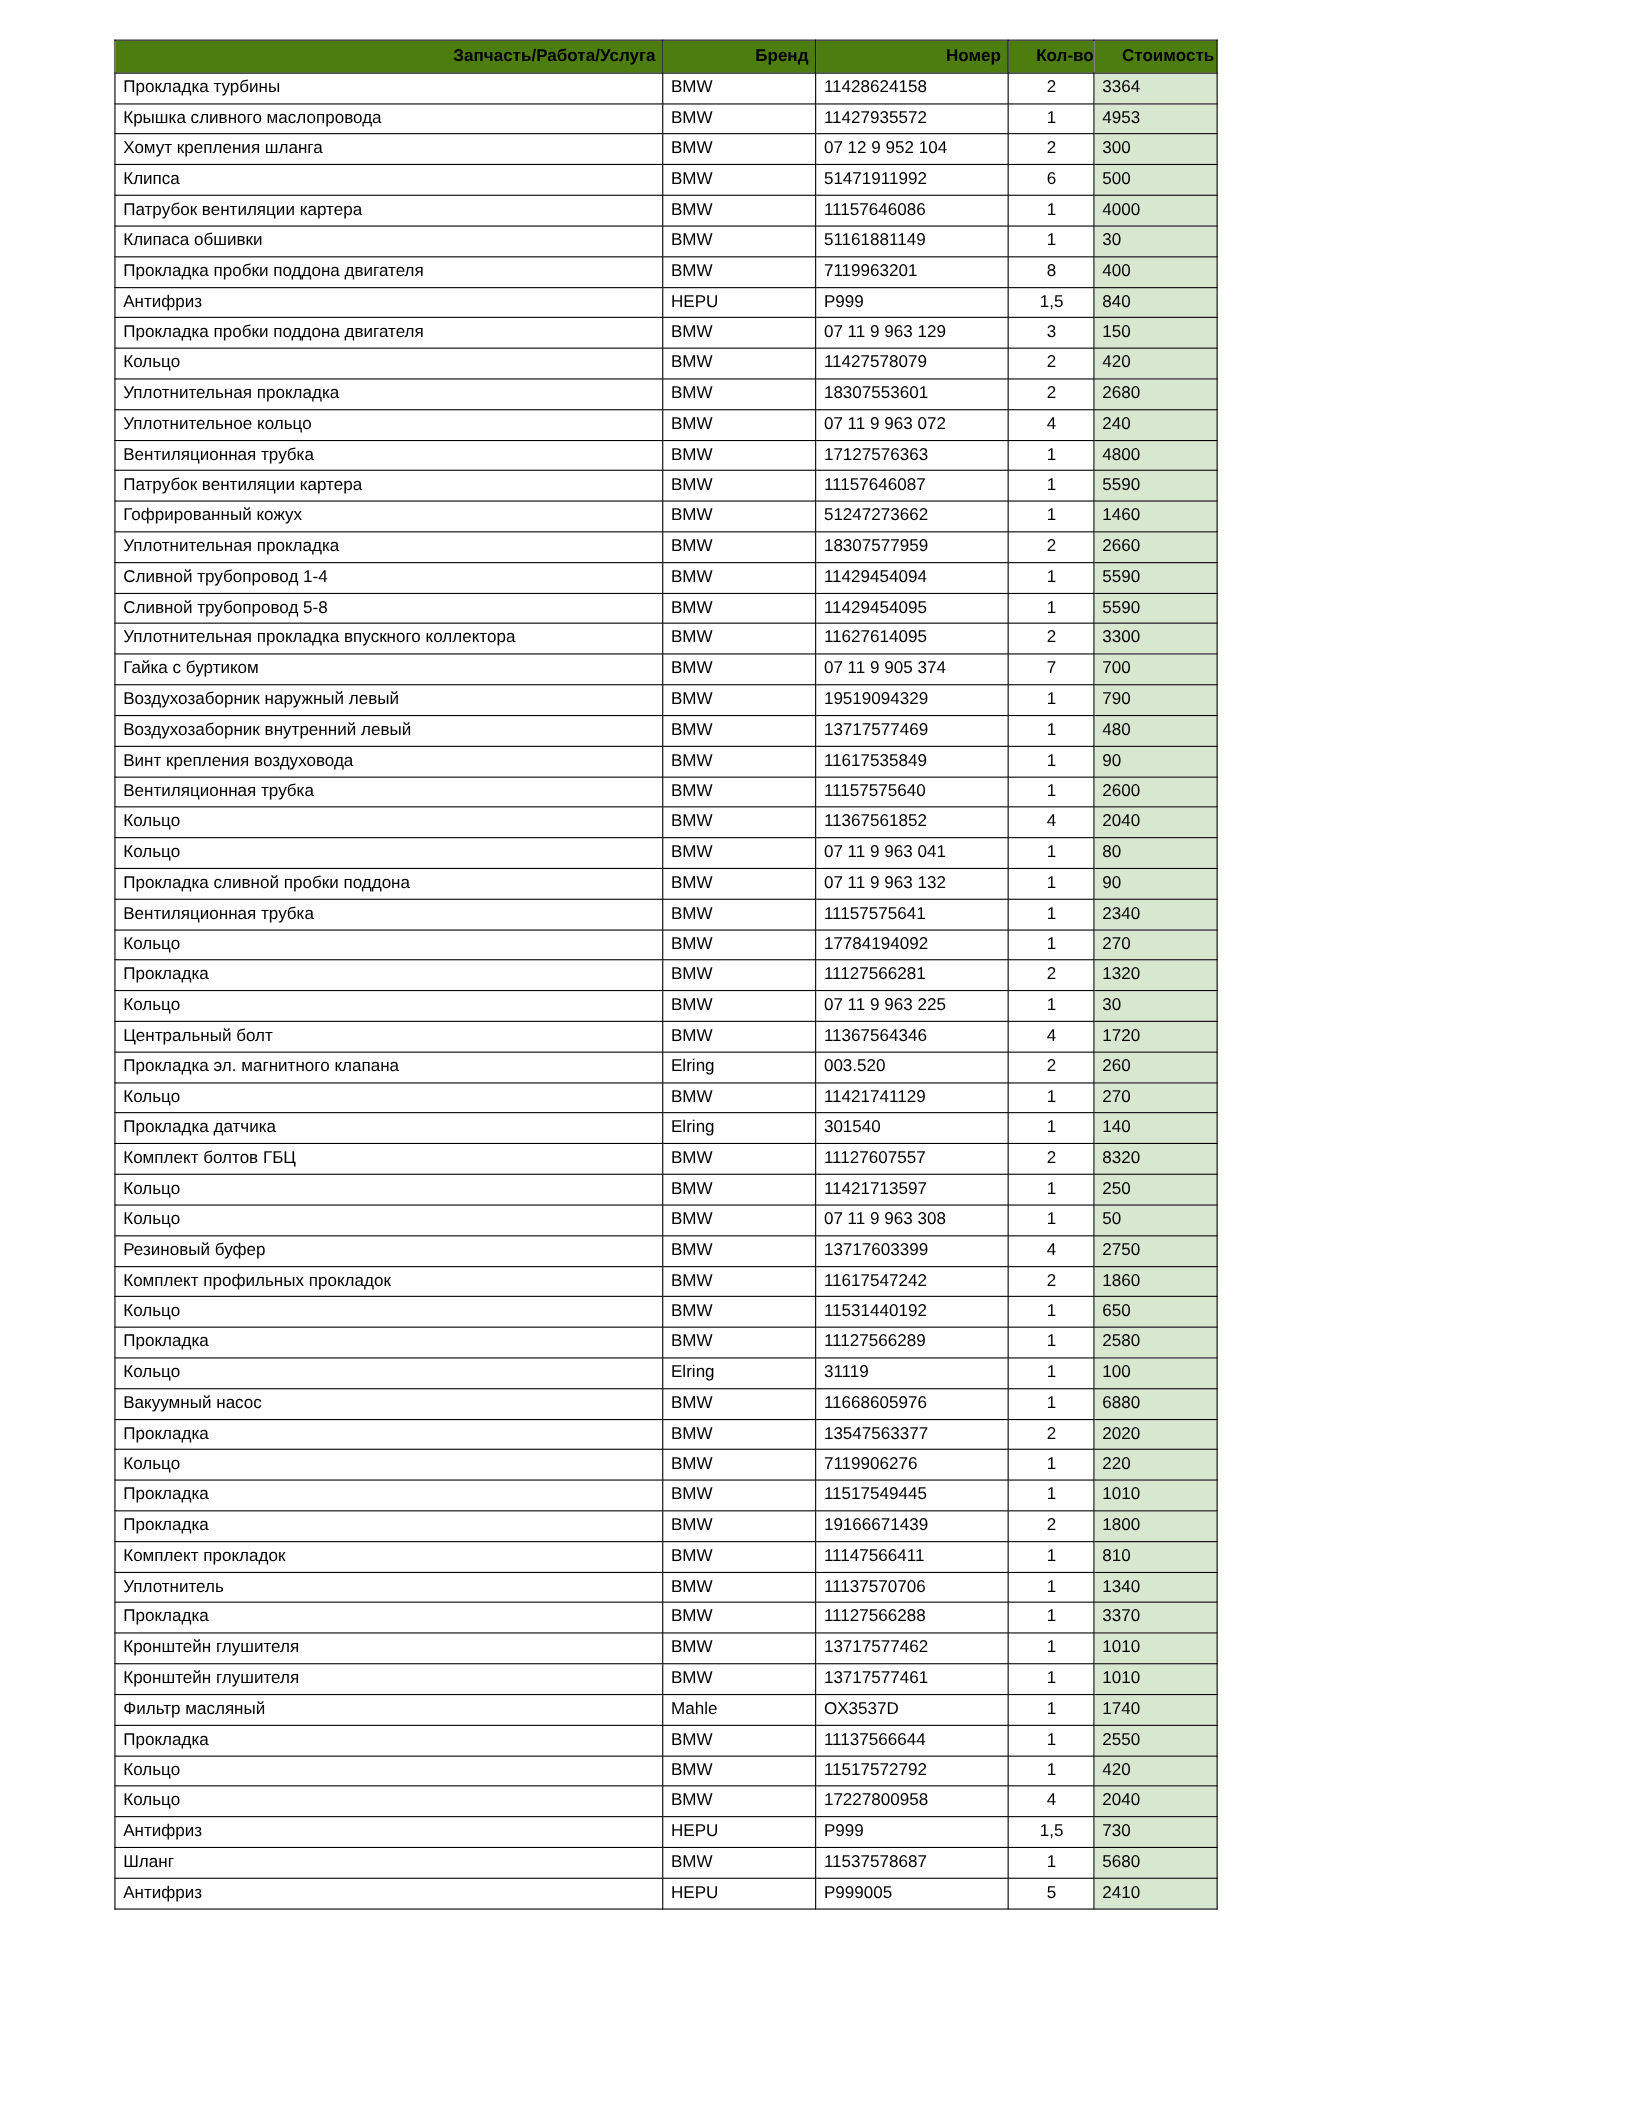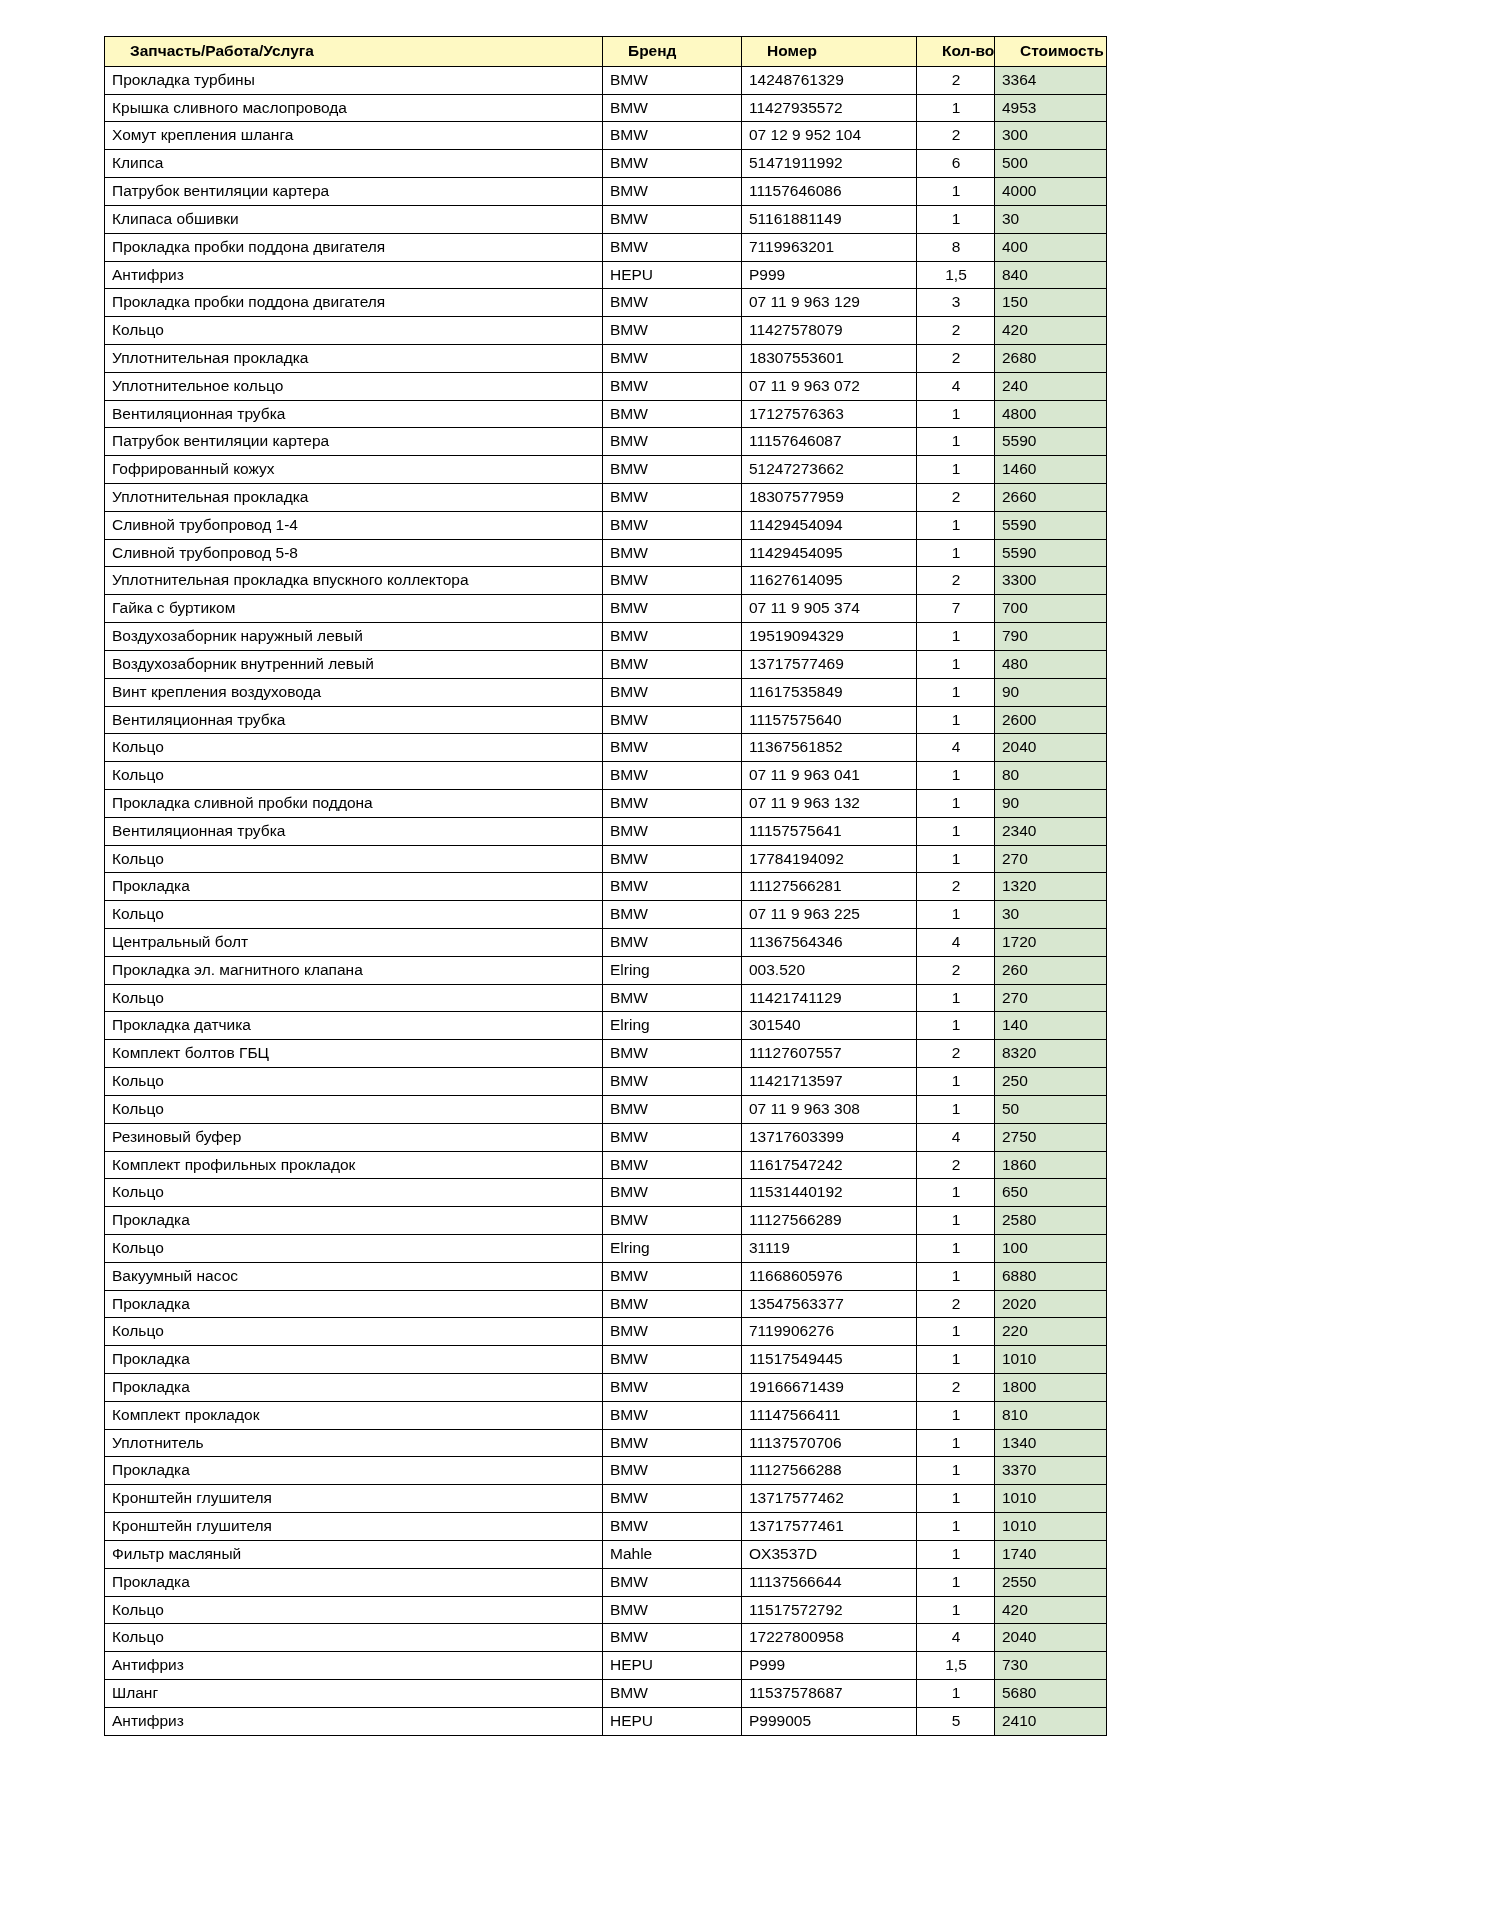--- a/index.html
+++ b/index.html
@@ -37,22 +37,22 @@
     border: 1px solid #000000;
     padding: 4px 6px 5px 7px;
     height: 16px;
     vertical-align: middle;
     white-space: nowrap;
     overflow: hidden;
     line-height: 1.15;
   }
   table.parts-table thead th {
     font-weight: bold;
-    text-align: left;
-    background: #fef9c3;
+    text-align: right;
+    background: #4d7c0f;
     font-size: 15.5px;
     padding-top: 5px;
     padding-bottom: 6px;
     padding-left: 25px;
   }
   table.parts-table tbody td {
     font-weight: normal;
   }
   td.qty {
     text-align: center;
@@ -87,21 +87,21 @@
         <th>Бренд</th>
         <th>Номер</th>
         <th class="qty-head">Кол-во</th>
         <th class="cost-head">Стоимость</th>
       </tr>
     </thead>
     <tbody id="table-body">
         <tr>
           <td>Прокладка турбины</td>
           <td>BMW</td>
-          <td>14248761329</td>
+          <td>11428624158</td>
           <td class="qty">2</td>
           <td class="cost">3364</td>
         </tr>
         <tr>
           <td>Крышка сливного маслопровода</td>
           <td>BMW</td>
           <td>11427935572</td>
           <td class="qty">1</td>
           <td class="cost">4953</td>
         </tr>

